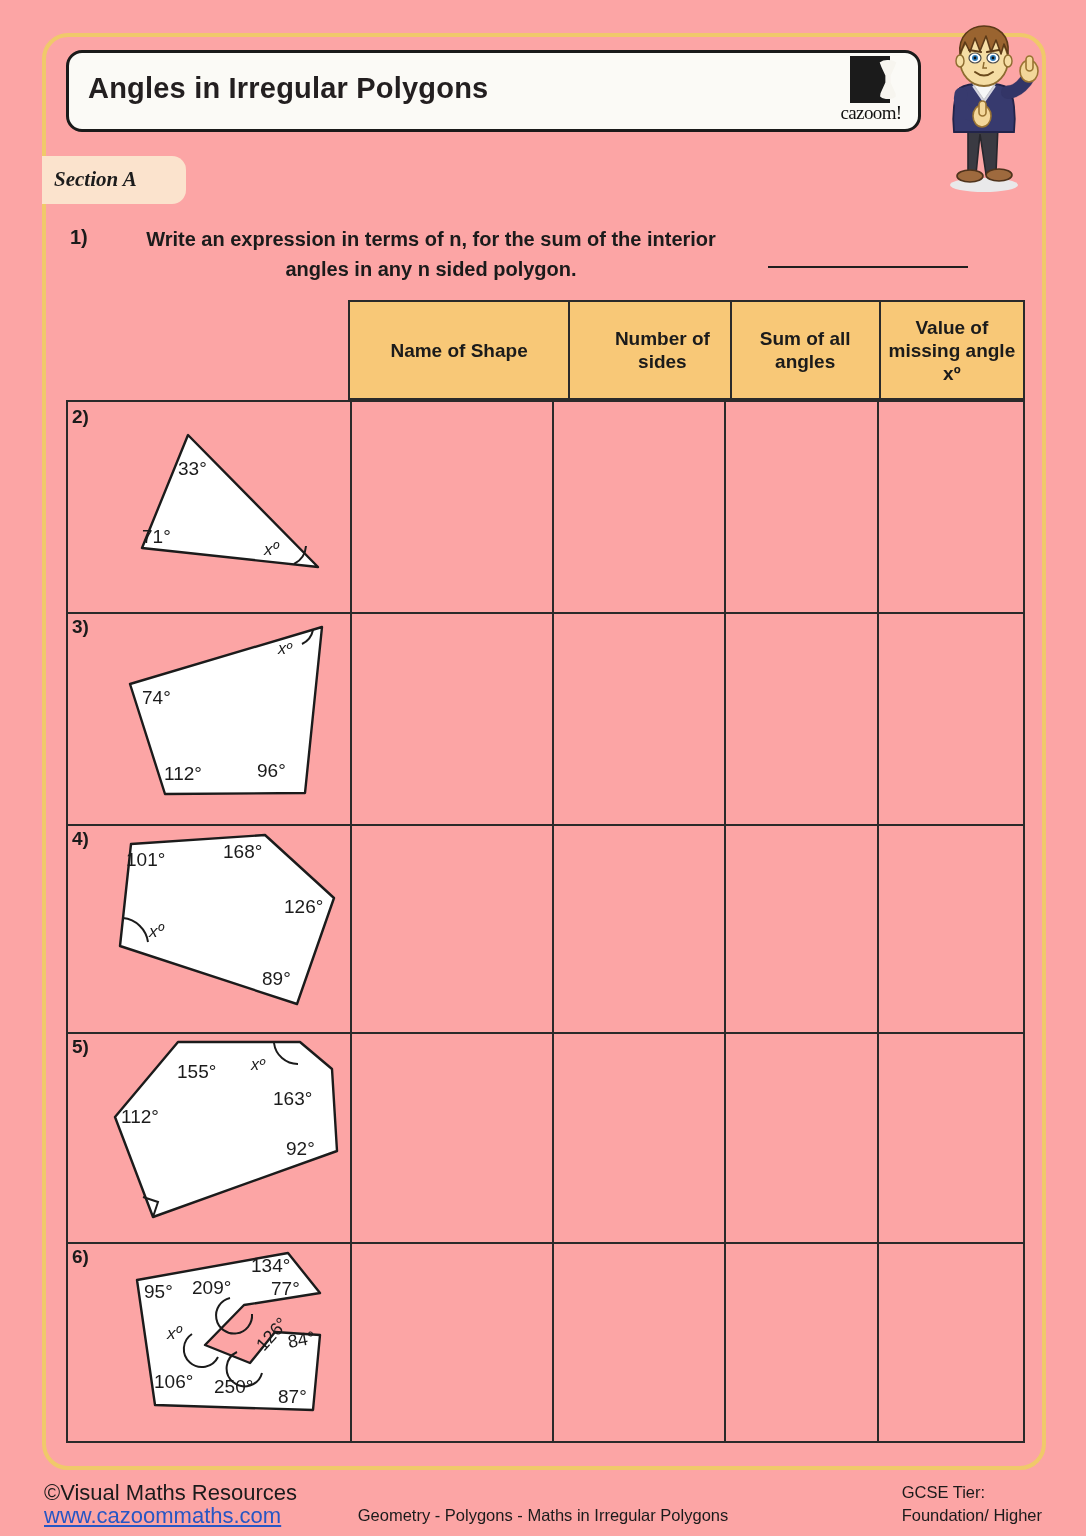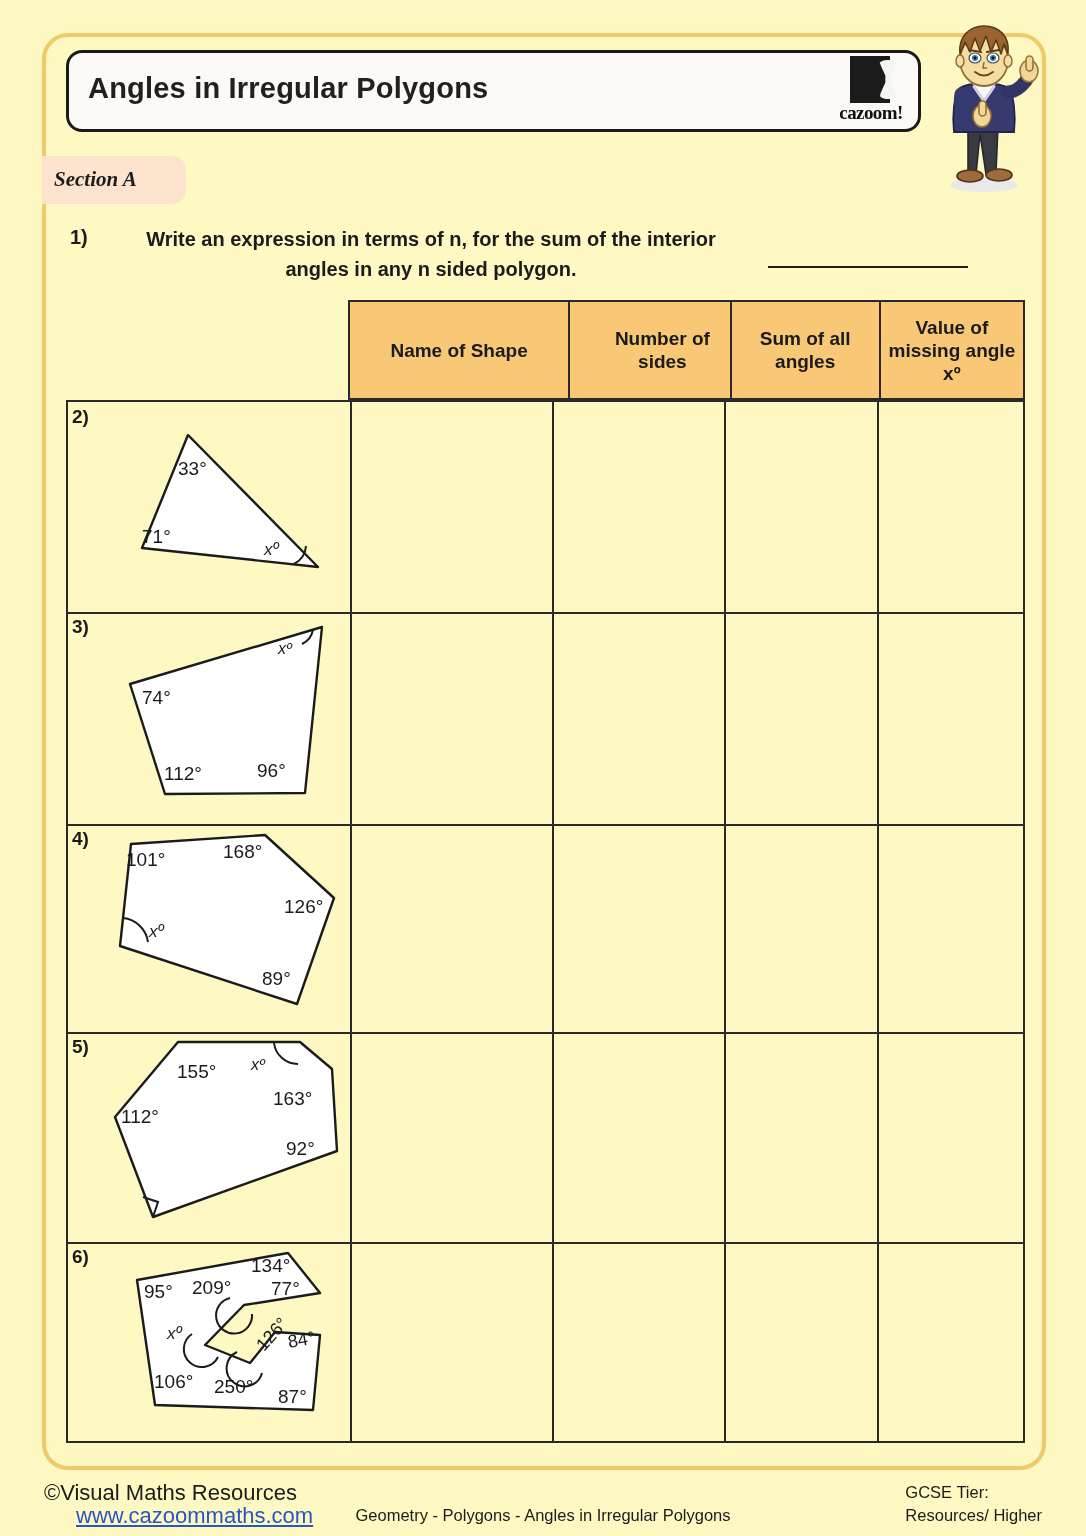--- a/index.html
+++ b/index.html
@@ -5,21 +5,21 @@
   * { box-sizing: border-box; }
   html, body {
     margin: 0; padding: 0;
     background: #ffffff;
     font-family: "Liberation Sans", sans-serif;
   }
   #page {
     position: relative;
     width: 1086px;
     height: 1536px;
-    background: #fef9c3;
+    background: #fca5a5;
     overflow: hidden;
   }
   
   #outer-frame {
     position: absolute;
     left: 42px; top: 33px;
     width: 1004px; height: 1437px;
     border: 4px solid #f0c96a;
     border-radius: 26px;
     pointer-events: none;
@@ -61,21 +61,21 @@
     background: #f7f5ef;
     border-radius: 46% 46% 40% 40% / 20% 20% 26% 26%;
     clip-path: polygon(8% 0%, 92% 0%, 80% 18%, 62% 40%, 62% 58%, 84% 85%, 88% 100%, 12% 100%, 16% 85%, 38% 58%, 38% 40%, 20% 18%);
   }
   #logo-text {
     position: absolute;
     left: 0px; top: 46px;
     width: 78px;
     text-align: center;
     font-family: "Liberation Serif", serif;
-    font-weight: bold;
+    font-weight: normal;
     font-size: 19px;
     letter-spacing: -0.6px;
     color: #111;
   }
   
   #mascot { position: absolute; left: 928px; top: 22px; width: 112px; height: 172px; }
   
   #section-band {
     position: absolute;
     left: 42px; top: 156px;
@@ -144,21 +144,21 @@
   .qnum-cell {
     position: absolute;
     font-size: 19px; font-weight: bold; color: #1b1b1b;
   }
   .shape-svg { position: absolute; }
   
   #footer-left {
     position: absolute; left: 44px; top: 1481px;
     font-size: 22px; color: #1b1b1b; line-height: 23px;
   }
-  #footer-url { color: #2756c4; text-decoration: underline; display: block; margin-left: 32px; }
+  #footer-url { color: #2756c4; text-decoration: underline; display: block; }
   #footer-center {
     position: absolute; left: 0; top: 1506px; width: 1086px;
     text-align: center;
     font-size: 16.5px; color: #1b1b1b;
   }
   #footer-right {
     position: absolute; right: 44px; top: 1481px;
     text-align: left;
     font-size: 16.5px; color: #1b1b1b; line-height: 23px;
   }
@@ -336,19 +336,19 @@
     <text x="198" y="112" font-size="18" fill="#1b1b1b" transform="rotate(-48 198 112)">126°</text>
     <text x="223" y="108" font-size="18" fill="#1b1b1b" transform="rotate(-10 223 108)">84°</text>
     <text x="212" y="163" font-size="19" fill="#1b1b1b">87°</text>
     <text x="88" y="148" font-size="19" fill="#1b1b1b">106°</text>
   </svg>
 
   <div id="footer-left">
     <span>©Visual Maths Resources</span>
     <a id="footer-url" href="#">www.cazoommaths.com</a>
   </div>
-  <div id="footer-center">Geometry - Polygons - Angles in Irregular Polygons</div>
+  <div id="footer-center">Geometry - Polygons - Maths in Irregular Polygons</div>
   <div id="footer-right">
     <span>GCSE Tier:</span><br>
-    <span>Resources/ Higher</span>
+    <span>Foundation/ Higher</span>
   </div>
 
 </div>
 
 </body></html>

